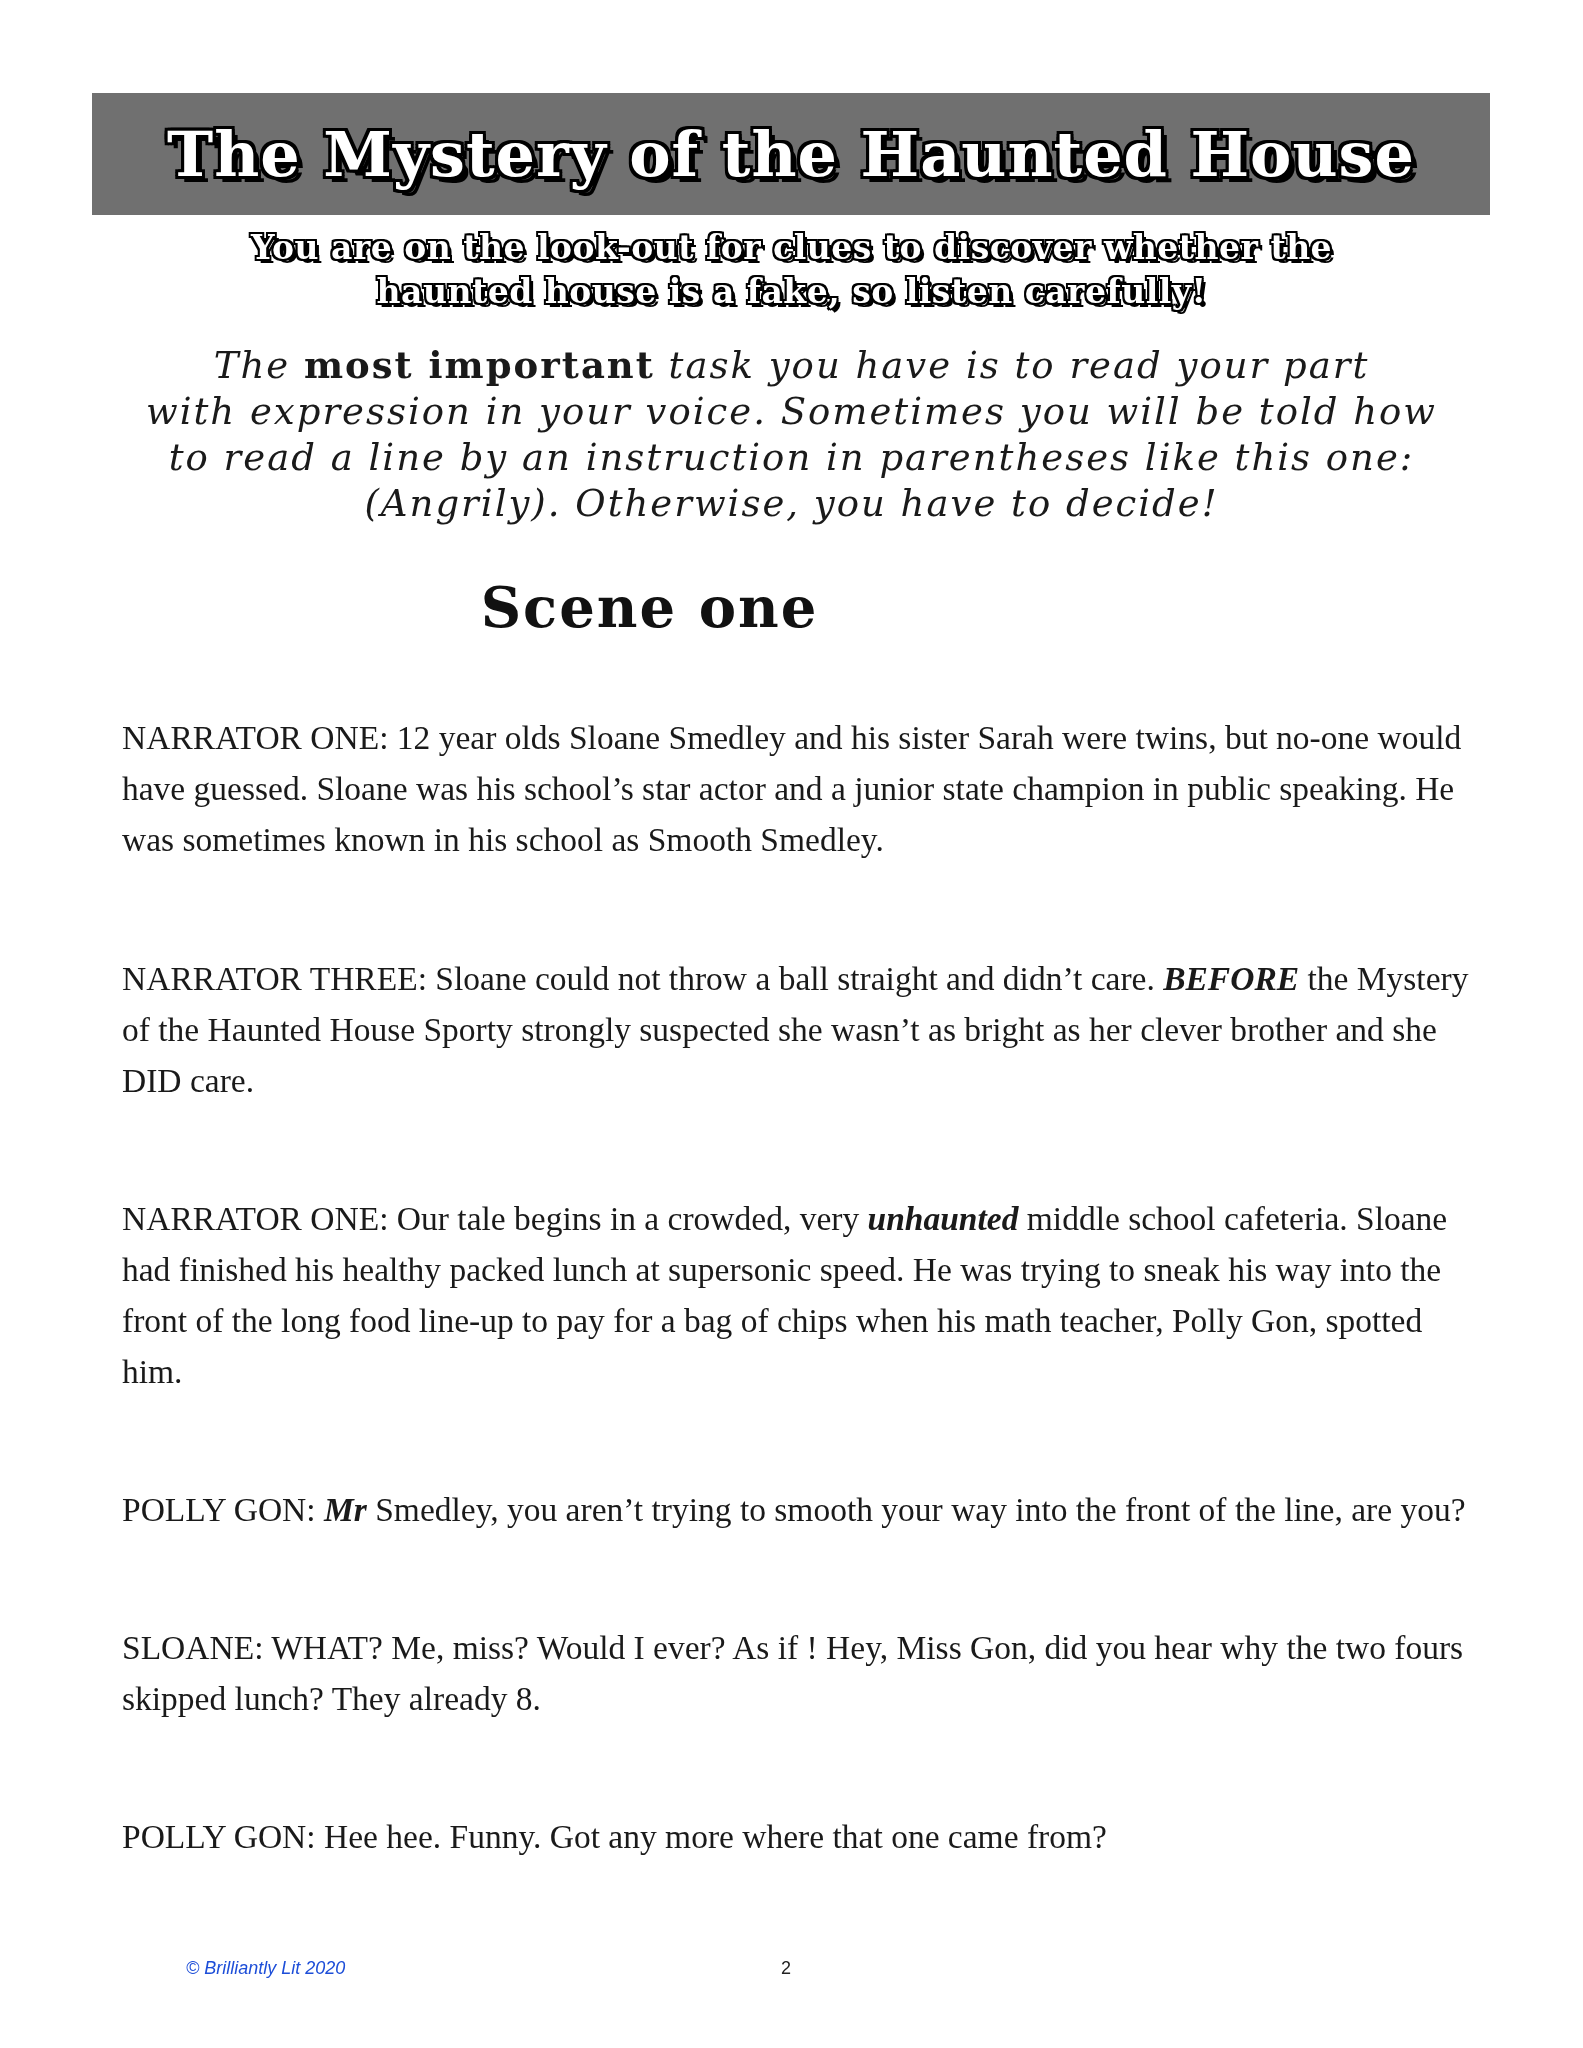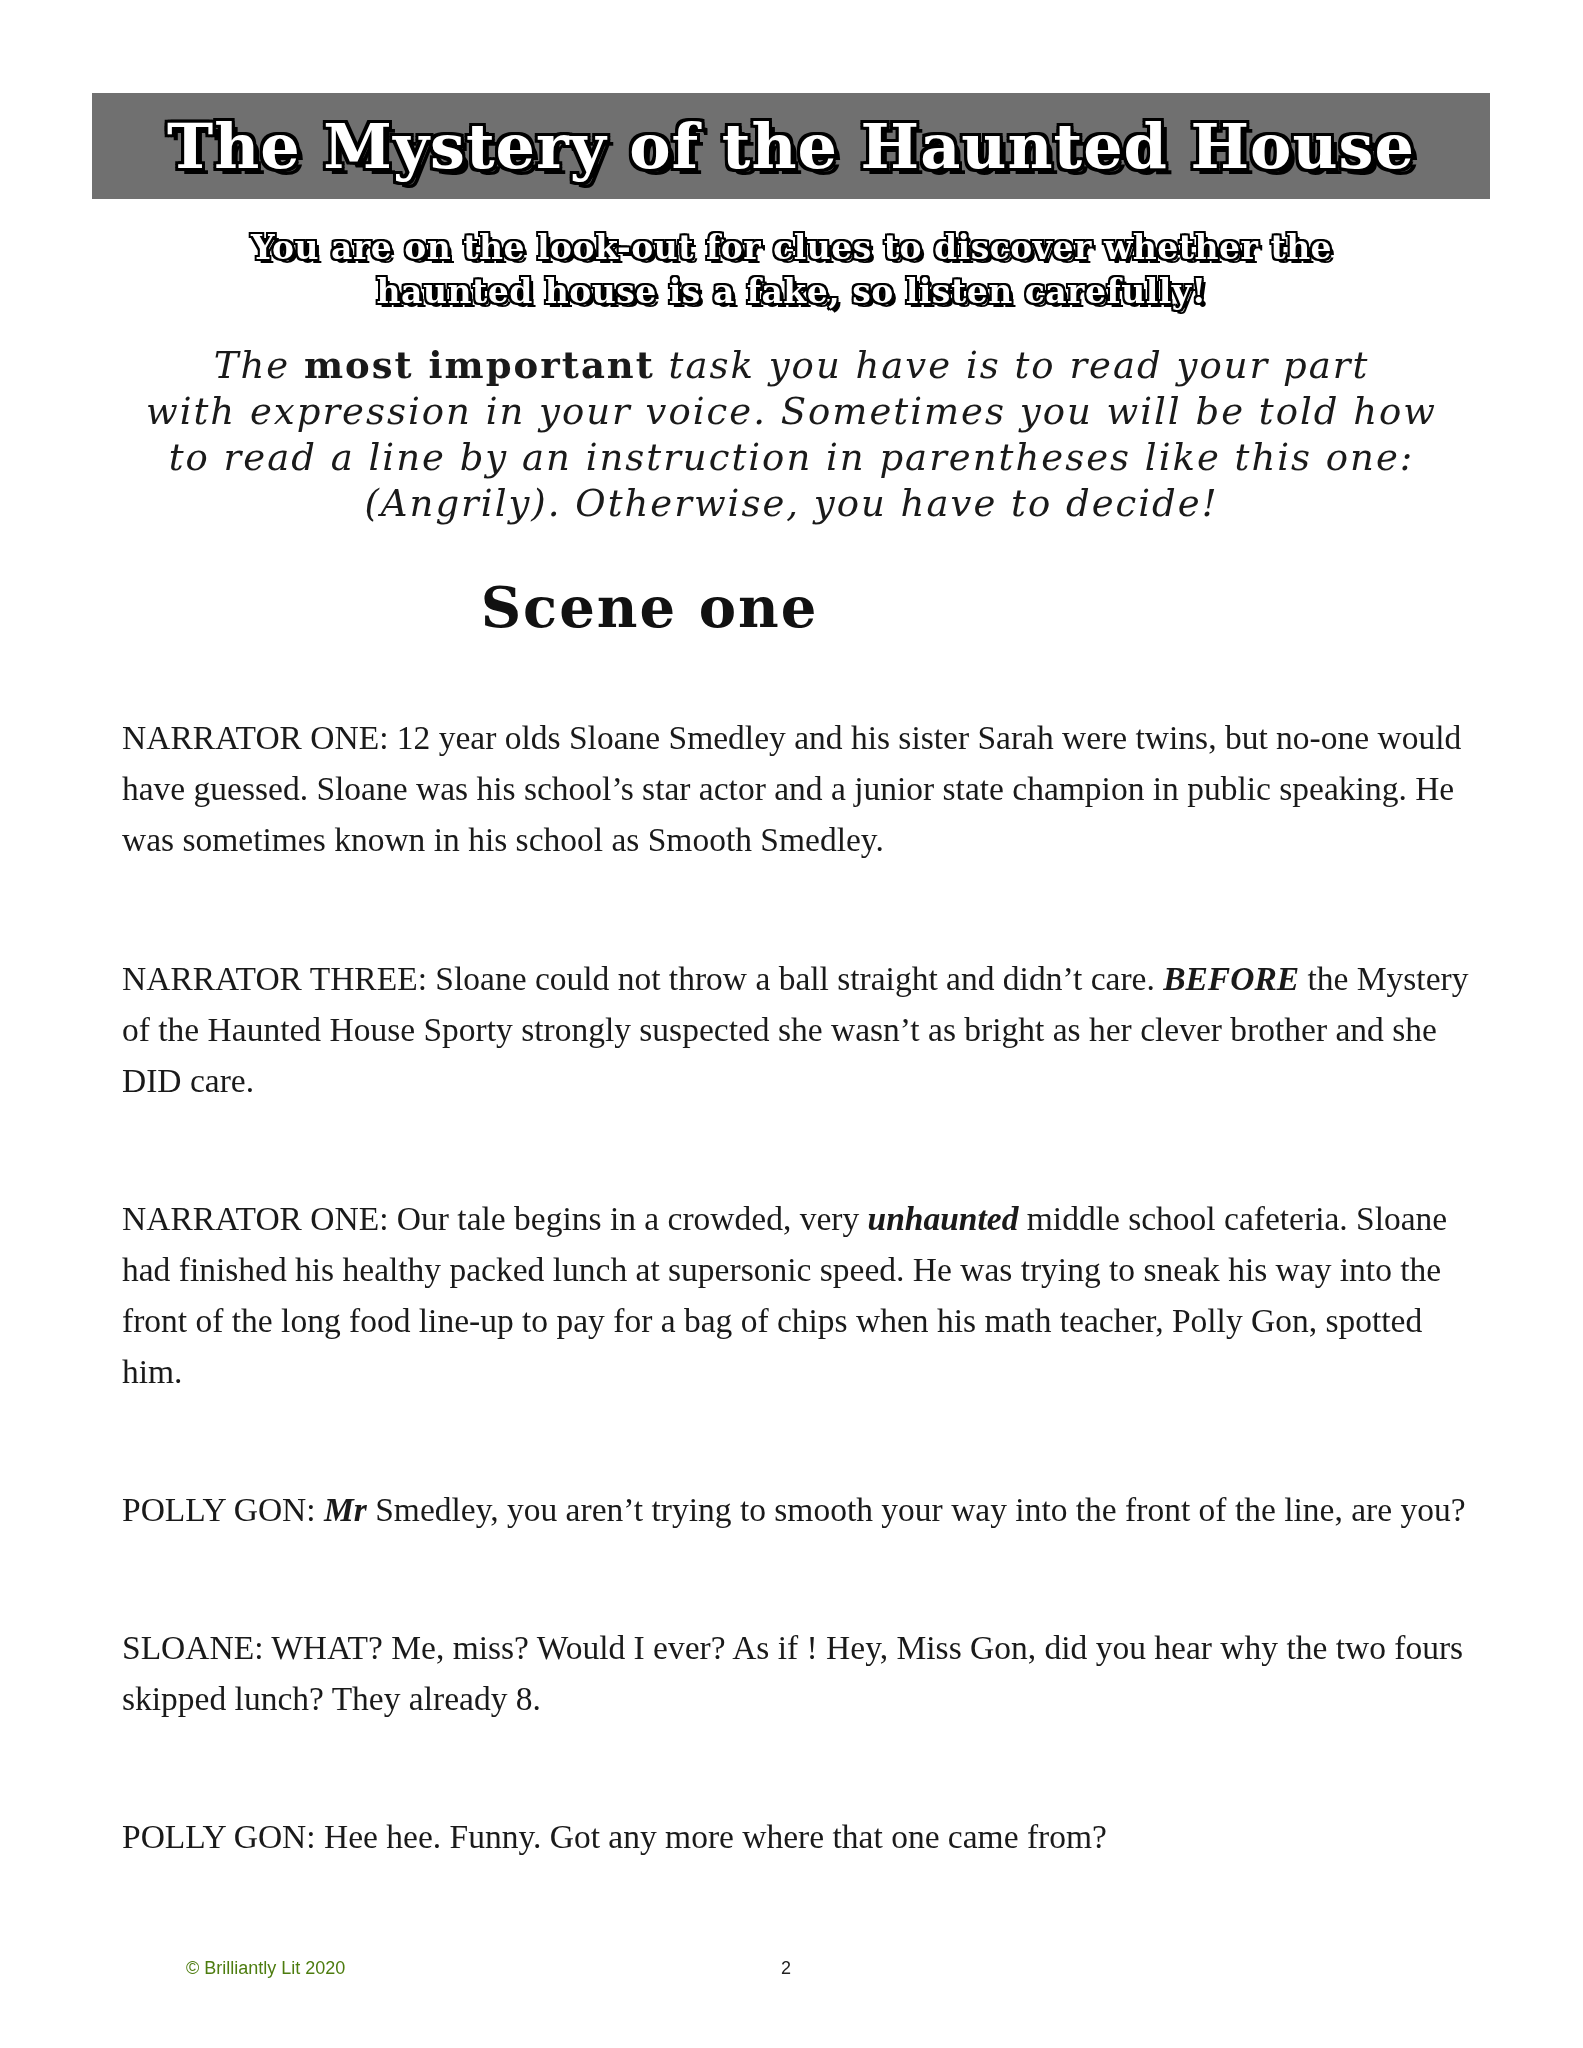--- a/index.html
+++ b/index.html
@@ -1,18 +1,18 @@
 <!DOCTYPE html>
 <html><head>
 <meta charset="utf-8">
 <style>
   html, body { margin: 0; padding: 0; background: #ffffff; }
   body { width: 1583px; height: 2048px; position: relative; overflow: hidden; color: #1a1a1a; }
   .banner {
-    position: absolute; left: 92px; top: 93px; width: 1398px; height: 106px;
+    position: absolute; left: 92px; top: 93px; width: 1398px; height: 122px;
     background: #707070; display: flex; align-items: center; justify-content: center;
   }
   .banner-title {
     font-family: "DejaVu Serif", serif; font-weight: bold; font-size: 62px; color: #ffffff;
     letter-spacing: 1px;
     text-shadow: -3px -3px 0 #000, 3px -3px 0 #000, -3px 3px 0 #000, 3px 3px 0 #000,
                  0 -3px 0 #000, 0 3px 0 #000, -3px 0 0 #000, 3px 0 0 #000, 6px 6px 0 #000;
   }
   .subtitle {
     position: absolute; left: 130px; top: 206px; width: 1323px; text-align: center;
@@ -38,21 +38,21 @@
     font-family: "Liberation Serif", serif; font-size: 33.5px; line-height: 51px; color: #1a1a1a;
   }
   .para { margin: 18px; }
   .gap-s { height: 26px; }
   .gap-l { height: 51px; }
   .speaker { letter-spacing: 0; }
   .emph-i { font-style: italic; }
   .emph-bi { font-style: italic; font-weight: bold; }
   .footer-copy {
     position: absolute; left: 186px; top: 1958px;
-    font-family: "Liberation Sans", sans-serif; font-size: 18px; color: #4d7c0f;
+    font-family: "Liberation Sans", sans-serif; font-size: 18px; color: #1d4ed8; font-style: italic;
   }
   .footer-page {
     position: absolute; left: 781px; top: 1958px;
     font-family: "Liberation Sans", sans-serif; font-size: 18px; color: #222;
   }
 </style>
 </head>
 <body>
 
 <div class="banner">

